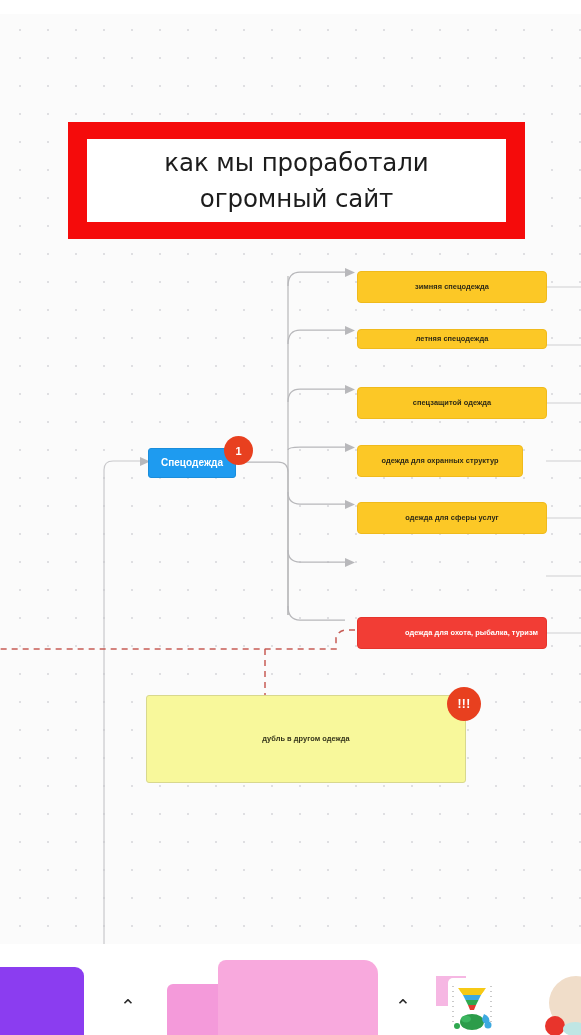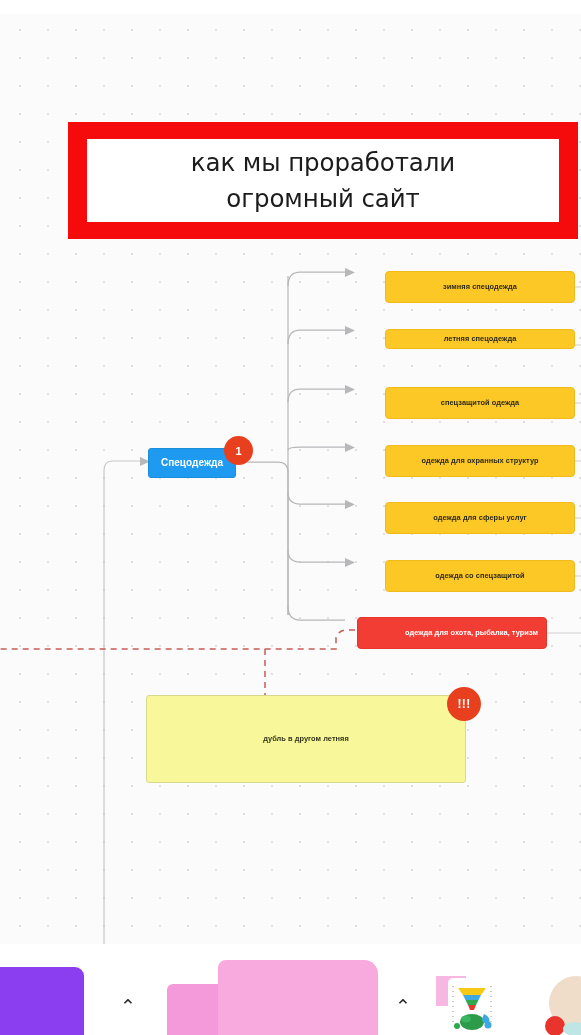--- a/index.html
+++ b/index.html
@@ -35,21 +35,21 @@
     position: absolute;
     left: 0; top: 0;
     width: 581px; height: 14px;
     background: #ffffff;
   }
 
   
   #title-banner {
     position: absolute;
     left: 68px; top: 122px;
-    width: 510px; height: 117px;
+    width: 457px; height: 117px;
     background: #f50b0b;
     box-sizing: border-box;
     padding: 17px 19px;
     z-index: 30;
   }
   #title-inner {
     width: 100%; height: 100%;
     background: #ffffff;
     display: flex;
     align-items: center;
@@ -80,21 +80,20 @@
   .node-label {
     font-size: 7.4px;
     line-height: 1.25;
     letter-spacing: 0.05px;
     font-family: "Liberation Sans", sans-serif;
   }
 
   .node.leaf-yellow {
     background: #fcc826;
     border: 1px solid #f0ba1c;
-    margin-left: 28px;
   }
   .node.leaf-yellow .node-label { color: #2e2a16; font-weight: 600; }
 
   .node.leaf-red {
     background: #f23d35;
     border: 1px solid #e6342c;
     padding-left: 47px;
   }
   .node.leaf-red .node-label { color: #ffffff; font-weight: 600; }
 
@@ -296,38 +295,35 @@
     </div>
 
     <div class="node leaf-yellow" style="left:357px; top:315px; width:190px; height:20px;">
       <span class="node-label">летняя спецодежда</span>
     </div>
 
     <div class="node leaf-yellow" style="left:357px; top:373px; width:190px; height:32px;">
       <span class="node-label">спецзащитой одежда</span>
     </div>
 
-    <div class="node leaf-yellow" style="left:357px; top:431px; width:190px; height:32px;">
+    <div class="node leaf-yellow" style="left:357px; top:431px; width:166px; height:32px;">
       <span class="node-label">одежда для охранных структур</span>
     </div>
 
     <div class="node leaf-yellow" style="left:357px; top:488px; width:190px; height:32px;">
       <span class="node-label">одежда для сферы услуг</span>
     </div>
 
-    <div class="node leaf-yellow" style="left:357px; top:546px; width:190px; height:32px;">
-      <span class="node-label">одежда со спецзащитой</span>
-    </div>
 
     <div class="node leaf-red" style="left:357px; top:603px; width:190px; height:32px;">
       <span class="node-label">одежда для охота, рыбалка, туризм</span>
     </div>
 
     <div class="node note-yellow" style="left:146px; top:681px; width:320px; height:88px;">
-      <span class="node-label">дубль в другом летняя</span>
+      <span class="node-label">дубль в другом одежда</span>
     </div>
     <div class="badge" id="badge-note">!!!</div>
 
   </div>
 
   <div class="topstrip"></div>
 
   <div id="title-banner">
     <div id="title-inner">
       <div id="title-text">как мы проработали огромный сайт</div>

